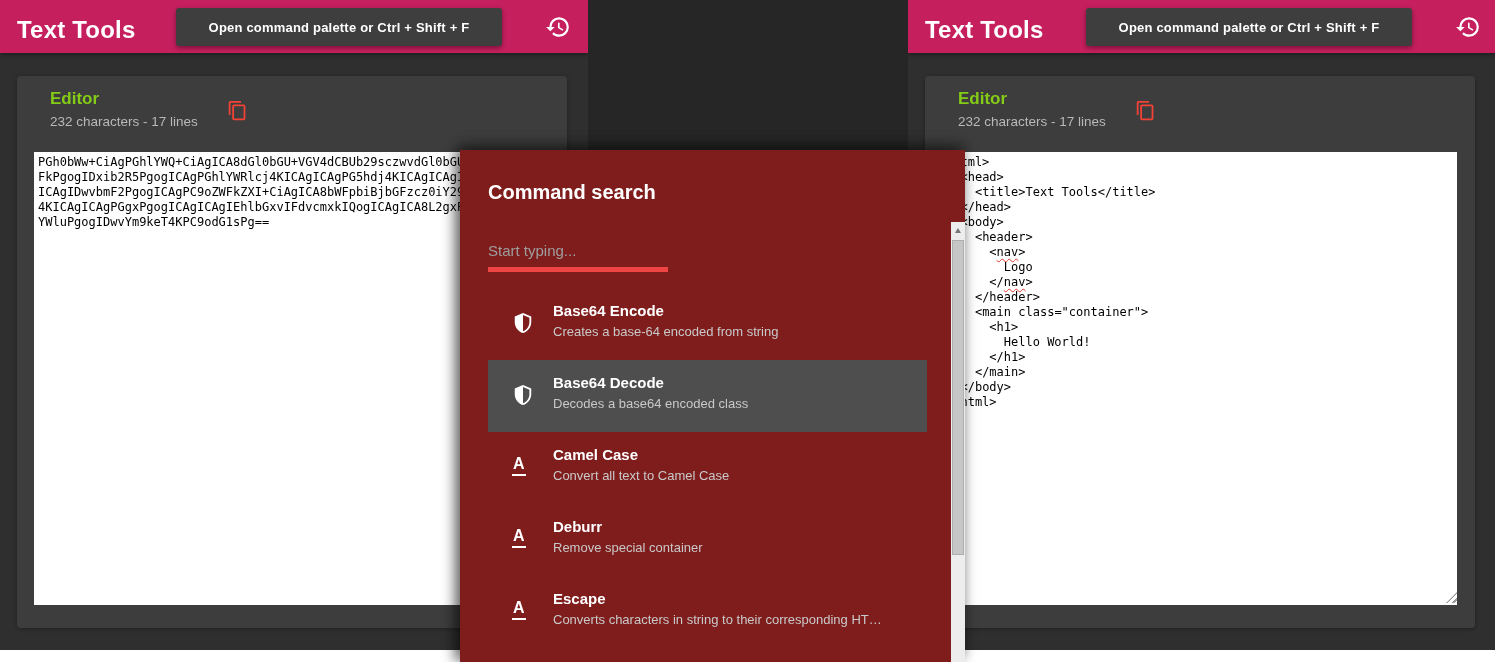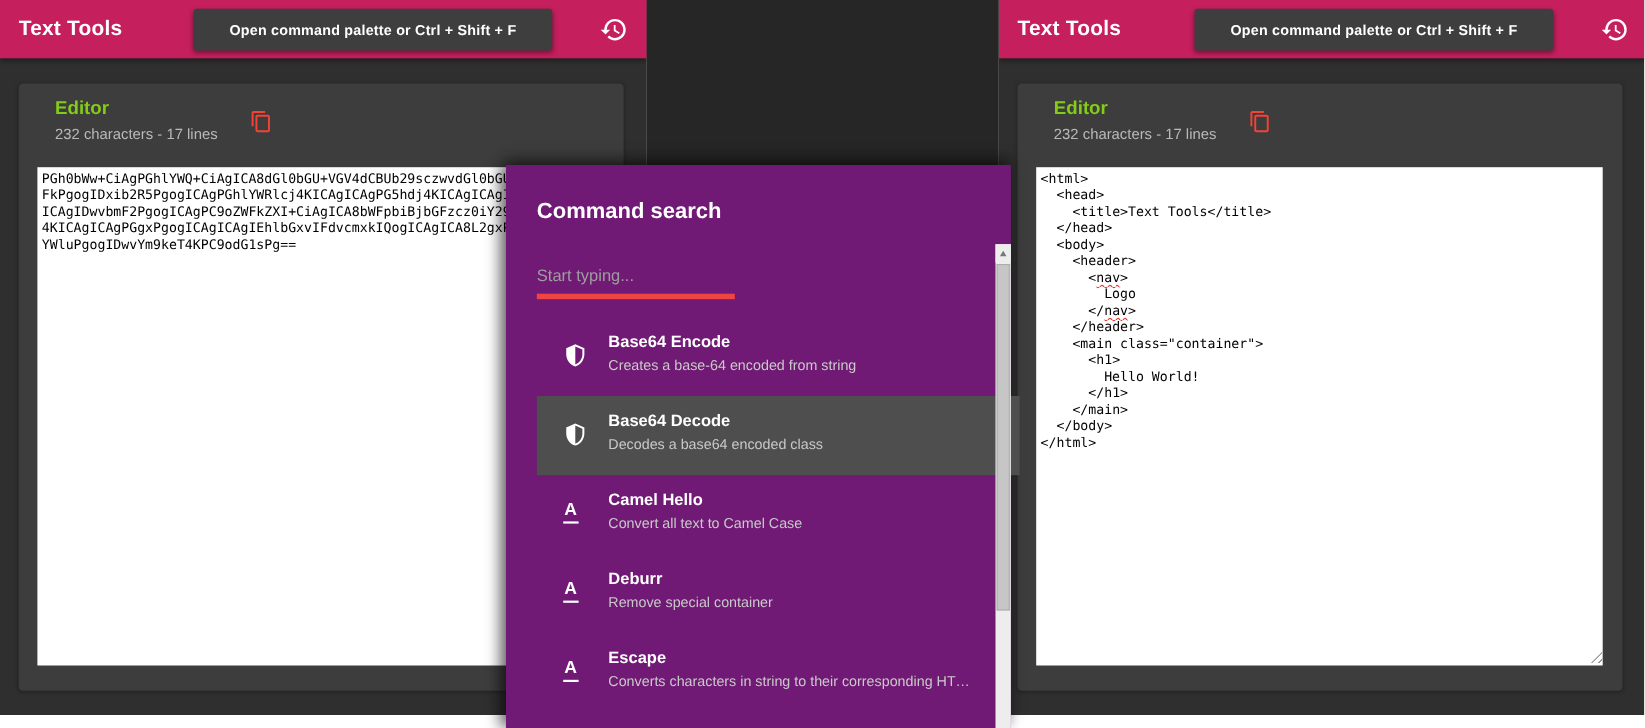--- a/index.html
+++ b/index.html
@@ -6,21 +6,21 @@
   html,body { background:#fff; }
   body { font-family:"Liberation Sans", sans-serif; }
   .stage { position:relative; width:1495px; height:662px; overflow:hidden; background:#ffffff; }
 
   
   .window { position:absolute; top:0; height:650px; background:#2f2f2f; overflow:hidden; }
   .window.left  { left:0;    width:588px; }
   .window.right { left:908px; width:587px; }
 
   .appbar { position:absolute; left:0; top:0; width:100%; height:53px; background:#c51f5e; box-shadow:0 2px 4px rgba(0,0,0,.35); }
-  .appbar-title { position:absolute; left:17px; top:16px; color:#fff; font-size:19px; font-weight:700; letter-spacing:.2px; }
+  .appbar-title { position:absolute; left:17px; top:16px; color:#fff; font-size:24px; font-weight:700; letter-spacing:.2px; }
   .palette-btn { position:absolute; left:176px; top:8px; width:326px; height:38px; background:#3e3e3e; border:none; border-radius:3px;
                  color:#fff; font-family:"Liberation Sans",sans-serif; font-size:13px; font-weight:700; letter-spacing:.2px;
                  box-shadow:0 2px 5px rgba(0,0,0,.4); cursor:pointer; }
   .history-btn { position:absolute; left:545px; top:14px; width:26px; height:26px; background:transparent; border:none; cursor:pointer; padding:0; }
   .history-btn svg { width:26px; height:26px; display:block; }
 
   .panel { position:absolute; left:17px; top:76px; width:550px; height:552px; background:#3d3d3d; border-radius:4px; box-shadow:0 1px 4px rgba(0,0,0,.3); }
   .panel-title { position:absolute; left:50px; top:89px; color:#84cc16; font-size:17px; font-weight:700; }
   .panel-stats { position:absolute; left:50px; top:114px; color:#b9b9b9; font-size:13.5px; }
   .copy-btn { position:absolute; left:227px; top:100px; width:21px; height:21px; background:transparent; border:none; padding:0; cursor:pointer; }
@@ -31,21 +31,21 @@
                  padding:3px 4px; white-space:pre-wrap; word-break:break-all; overflow:hidden; }
   .resize-handle { position:absolute; right:3px; bottom:3px; width:11px; height:11px; cursor:nwse-resize;
                    background:repeating-linear-gradient(135deg, transparent 0 3px, #9a9a9a 3px 4.5px);
                    clip-path:polygon(100% 0, 100% 100%, 0 100%); }
   .sq { text-decoration:underline wavy #e53935 1px; text-underline-offset:2px; }
 
   
   .backdrop-col { position:absolute; left:588px; top:0; width:320px; height:662px; background:#262626; }
 
   
-  .modal { position:absolute; left:460px; top:150px; width:459px; height:512px; background:#701a75;
+  .modal { position:absolute; left:460px; top:150px; width:505px; height:512px; background:#7f1d1d;
            box-shadow:-6px 0 12px rgba(0,0,0,.45), 0 -6px 12px rgba(0,0,0,.35); }
   .modal-title { position:absolute; left:28px; top:31px; color:#fff; font-size:20px; font-weight:700; }
   .search-field { position:absolute; left:28px; top:88px; width:180px; background:transparent; border:none; border-bottom:5px solid #ef4444;
                   color:#e0e0e0; font-family:"Liberation Sans",sans-serif; font-size:15px; padding:4px 0 8px 0; outline:none; }
   .search-field::placeholder { color:#9e9e9e; }
 
   .cmd-list { position:absolute; left:28px; top:138px; width:439px; }
   .cmd-row { position:relative; height:72px; cursor:pointer; }
   .cmd-row.selected { background:#4e4e4e;text-align:center; }
   .cmd-icon { position:absolute; left:24px; top:23px; width:22px; height:26px; }
@@ -143,21 +143,21 @@
           <div class="cmd-icon">
             <svg viewBox="0 0 24 24">
               <path fill="#ffffff" d="M21,11C21,16.55 17.16,21.74 12,23C6.84,21.74 3,16.55 3,11V5L12,1L21,5V11M12,21C15.75,20 19,15.54 19,11.22V6.3L12,3.18V21Z"></path>
             </svg>
           </div>
           <div class="cmd-name">Base64 Decode</div>
           <div class="cmd-desc">Decodes a base64 encoded class</div>
         </div>
         <div class="cmd-row">
           <div class="cmd-icon"><span class="letterA">A</span></div>
-          <div class="cmd-name">Camel Hello</div>
+          <div class="cmd-name">Camel Case</div>
           <div class="cmd-desc">Convert all text to Camel Case</div>
         </div>
         <div class="cmd-row">
           <div class="cmd-icon"><span class="letterA">A</span></div>
           <div class="cmd-name">Deburr</div>
           <div class="cmd-desc">Remove special container</div>
         </div>
         <div class="cmd-row">
           <div class="cmd-icon"><span class="letterA">A</span></div>
           <div class="cmd-name">Escape</div>

